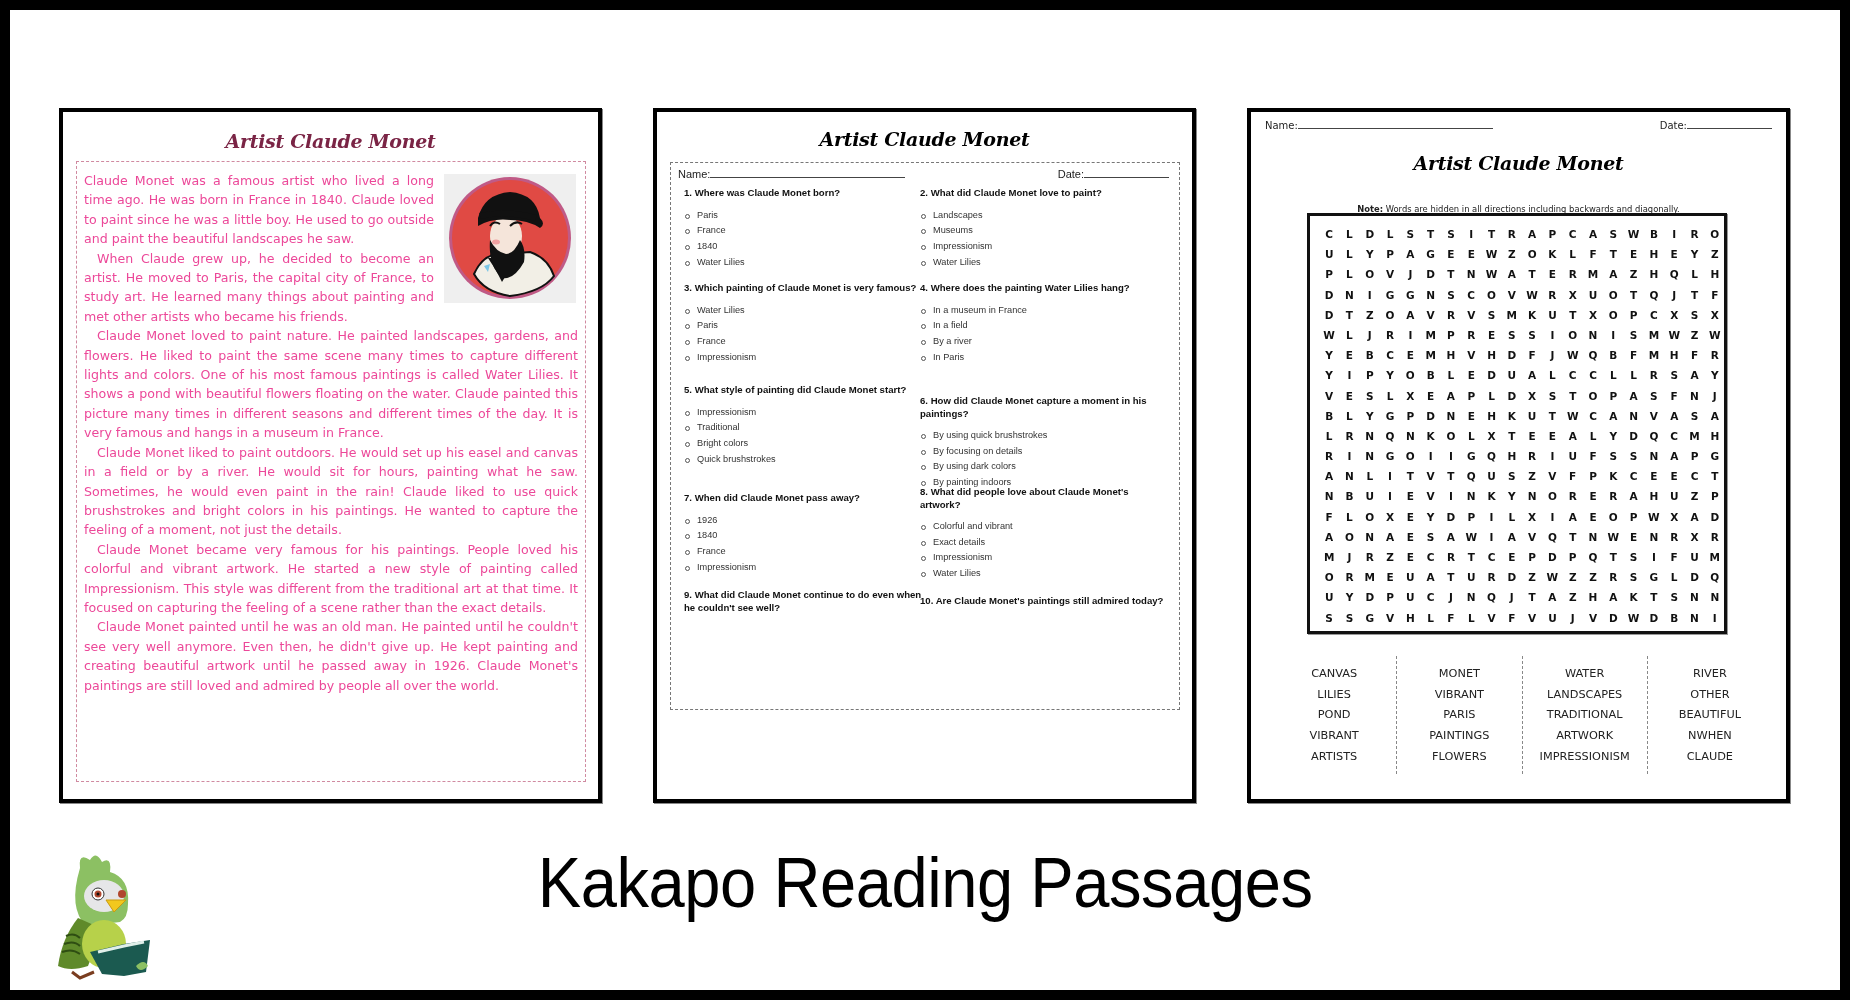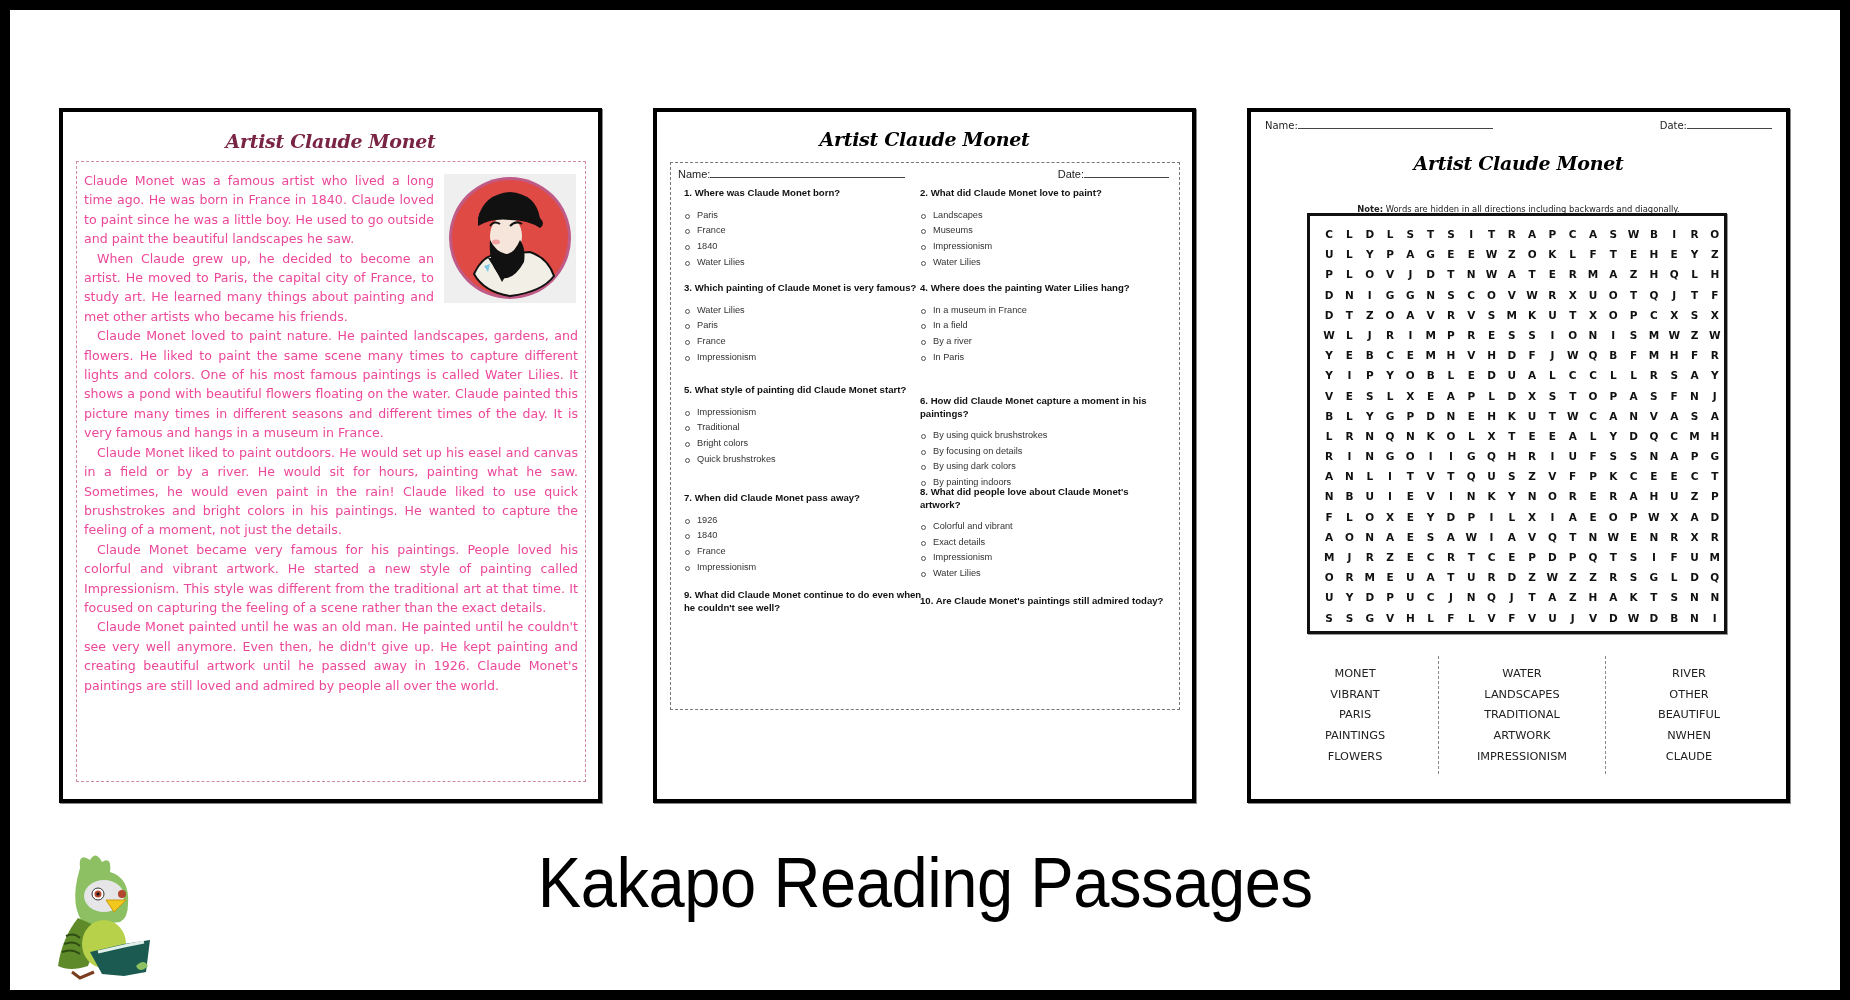--- a/index.html
+++ b/index.html
@@ -582,20 +582,27 @@
         <span>D</span>
         <span>W</span>
         <span>D</span>
         <span>B</span>
         <span>N</span>
         <span>I</span>
       </div>
   </div>
   <div class="wordlist">
     <div class="wcol">
+      <div>CANVAS</div>
+      <div>LILIES</div>
+      <div>POND</div>
+      <div>VIBRANT</div>
+      <div>ARTISTS</div>
+    </div>
+    <div class="wcol">
       <div>MONET</div>
       <div>VIBRANT</div>
       <div>PARIS</div>
       <div>PAINTINGS</div>
       <div>FLOWERS</div>
     </div>
     <div class="wcol">
       <div>WATER</div>
       <div>LANDSCAPES</div>
       <div>TRADITIONAL</div>

